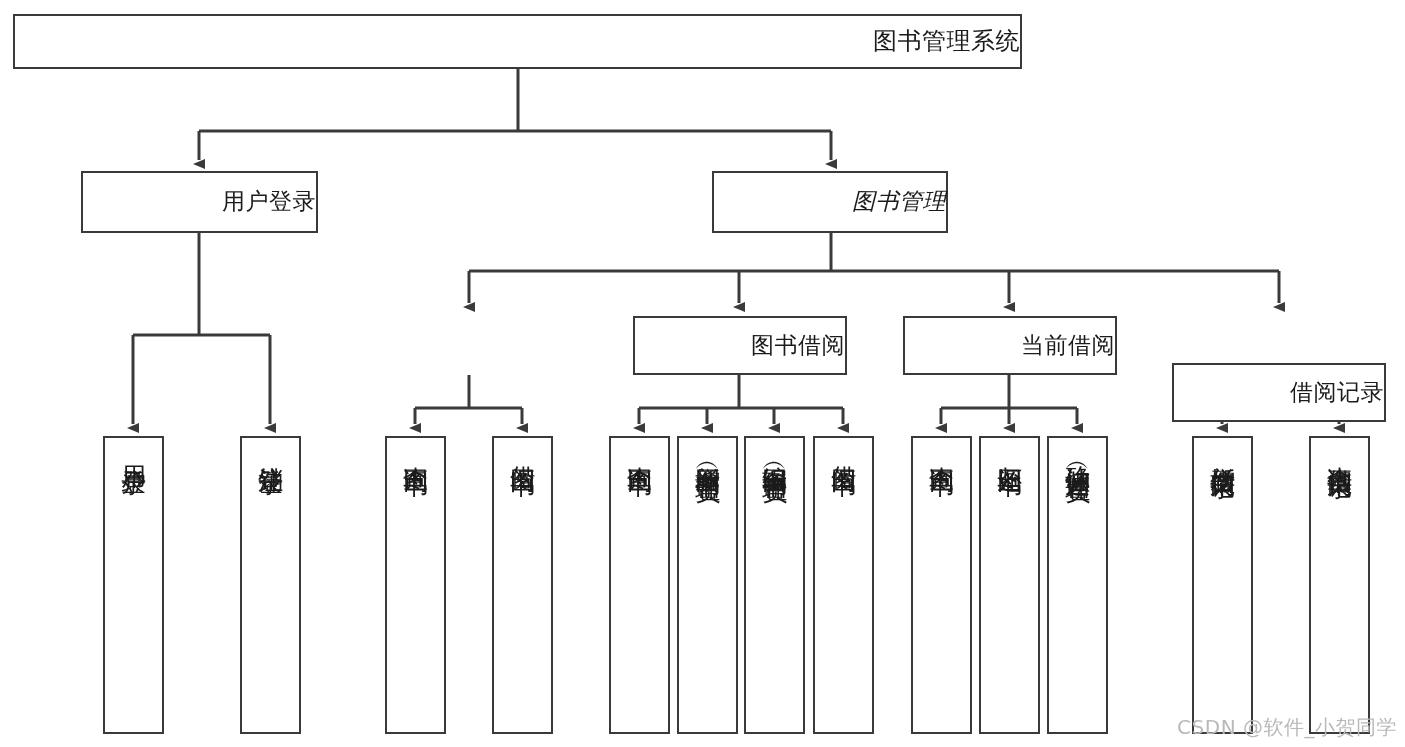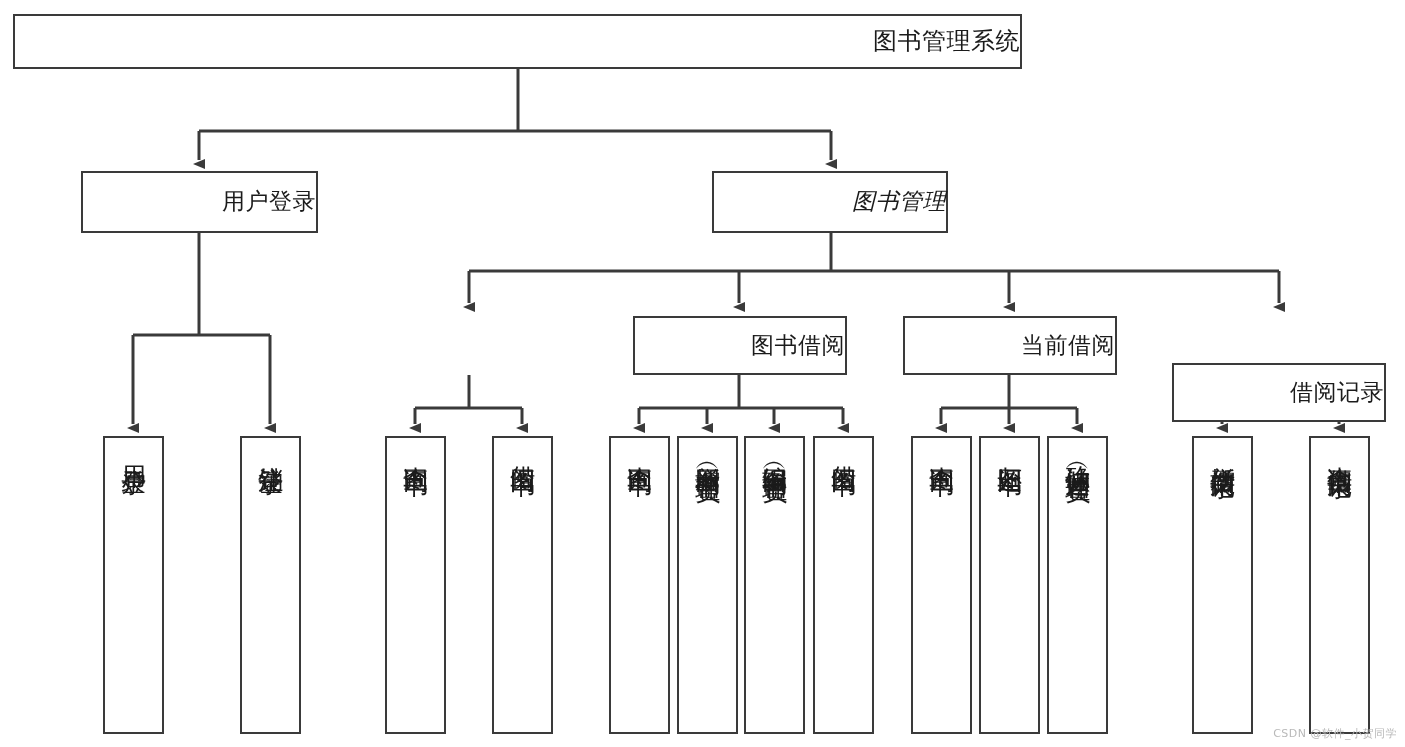--- a/index.html
+++ b/index.html
@@ -60,21 +60,21 @@
     text-orientation: upright;
     font-size: 25px;
     line-height: 1.02;
     letter-spacing: 2px;
     white-space: nowrap;
   }
   .watermark {
     position: absolute;
     right: 8px;
     bottom: 6px;
-    font-size: 11px;
+    font-size: 20px;
     color: #b9b9b9;
     white-space: nowrap;
     z-index: 5;
     letter-spacing: 0.5px;
   }
 </style>
 </head>
 <body>
 
 <div id="diagram-root">

